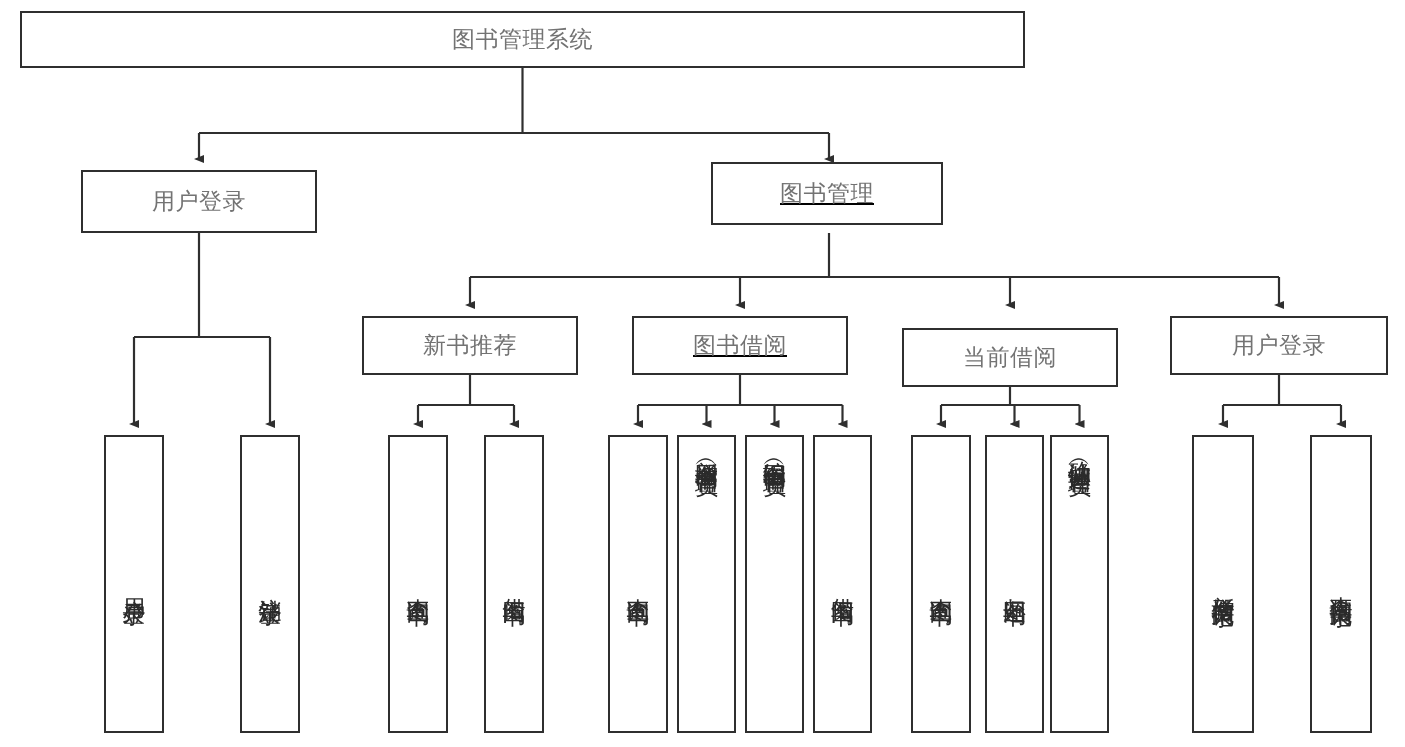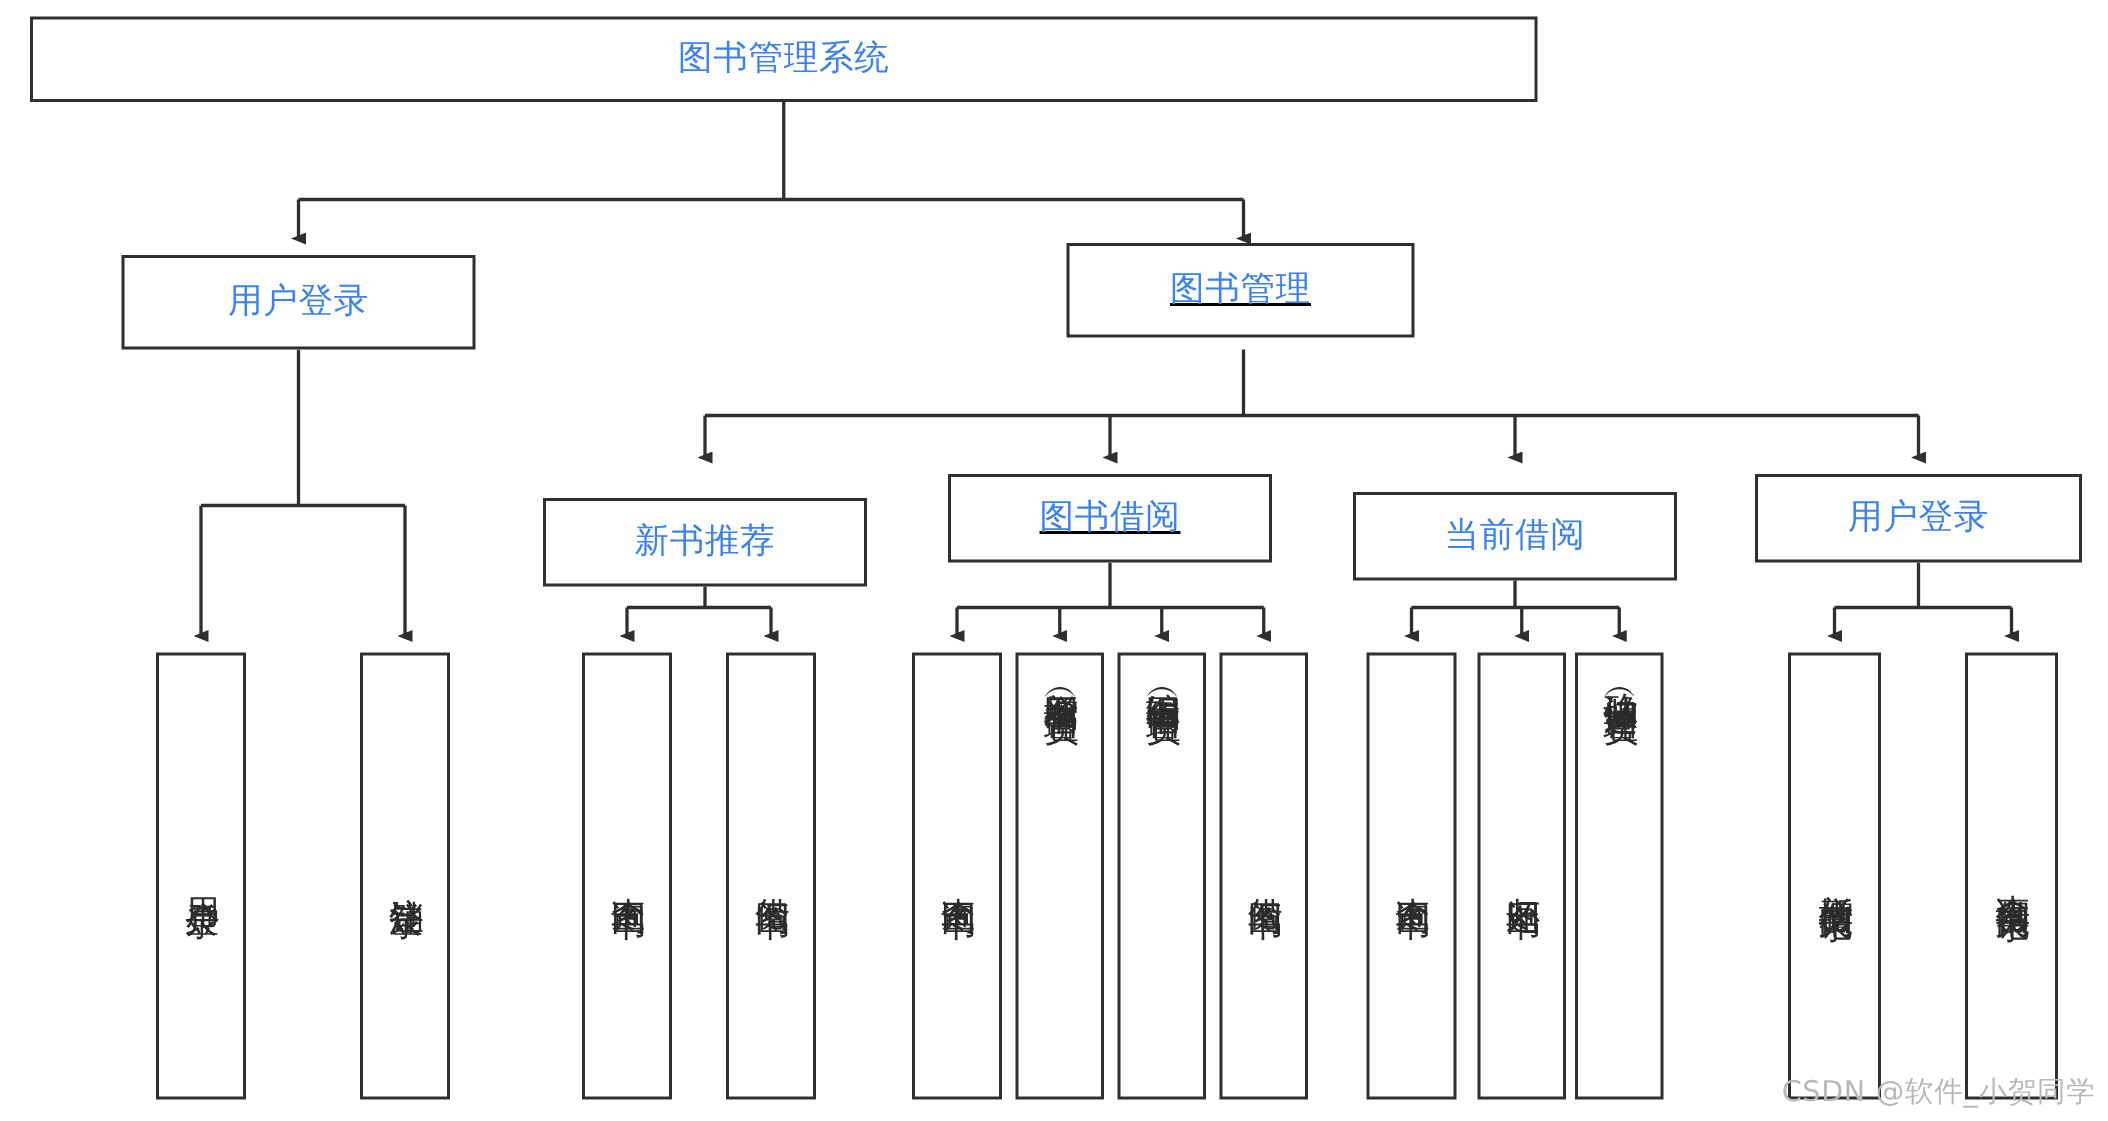--- a/index.html
+++ b/index.html
@@ -32,21 +32,21 @@
     box-sizing: border-box;
     background: #ffffff;
     border: 2px solid #2f2f2f;
     display: flex;
     align-items: center;
     justify-content: center;
     overflow: hidden;
   }
   .node.h .label {
     font-size: 23px;
-    color: #3b82f6;
+    color: #737373;
     line-height: 1.15;
     letter-spacing: 0.5px;
     white-space: nowrap;
   }
   .node.v {
     align-items: flex-start;
     justify-content: center;
     padding-top: 0;
   }
   .node.v .label {
@@ -149,21 +149,21 @@
       <div class="node v" style="left: 104px; top: 435px; width: 60px; height: 298px;">
         <div class="vwrap">
           <span class="label">用户登录</span>
         </div>
       </div>
       <div class="node v" style="left: 240px; top: 435px; width: 60px; height: 298px;">
         <div class="vwrap">
           <span class="label">注销登录</span>
         </div>
       </div>
-      <div class="node h" style="left: 362px; top: 316px; width: 216px; height: 59px; margin-top: 16px;">
+      <div class="node h" style="left: 362px; top: 316px; width: 216px; height: 59px;">
         <div class="vwrap">
           <span class="label">新书推荐</span>
         </div>
       </div>
       <div class="node h" style="left: 632px; top: 316px; width: 216px; height: 59px; text-decoration: underline;">
         <div class="vwrap">
           <span class="label">图书借阅</span>
         </div>
       </div>
       <div class="node h" style="left: 902px; top: 328px; width: 216px; height: 59px;">
@@ -226,14 +226,13 @@
           <span class="label">新增借阅记录</span>
         </div>
       </div>
       <div class="node v" style="left: 1310px; top: 435px; width: 62px; height: 298px;">
         <div class="vwrap">
           <span class="label">查询借阅记录</span>
         </div>
       </div>
     </div>
 
-  <div id="watermark">CSDN @软件_小贺同学</div>
 </div>
 
 </body></html>

